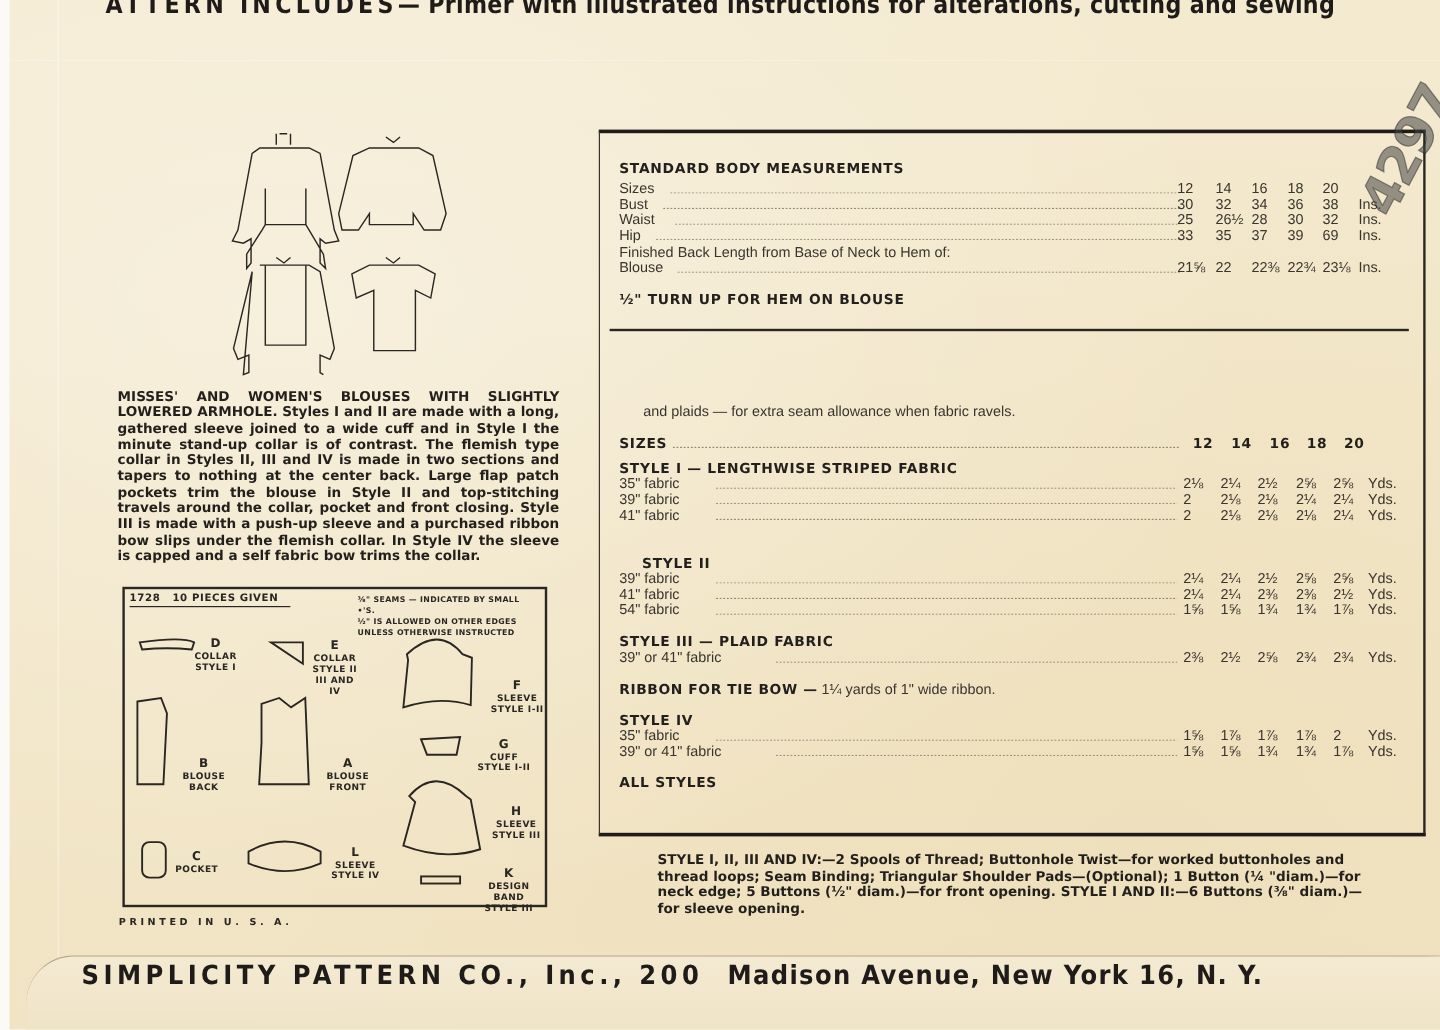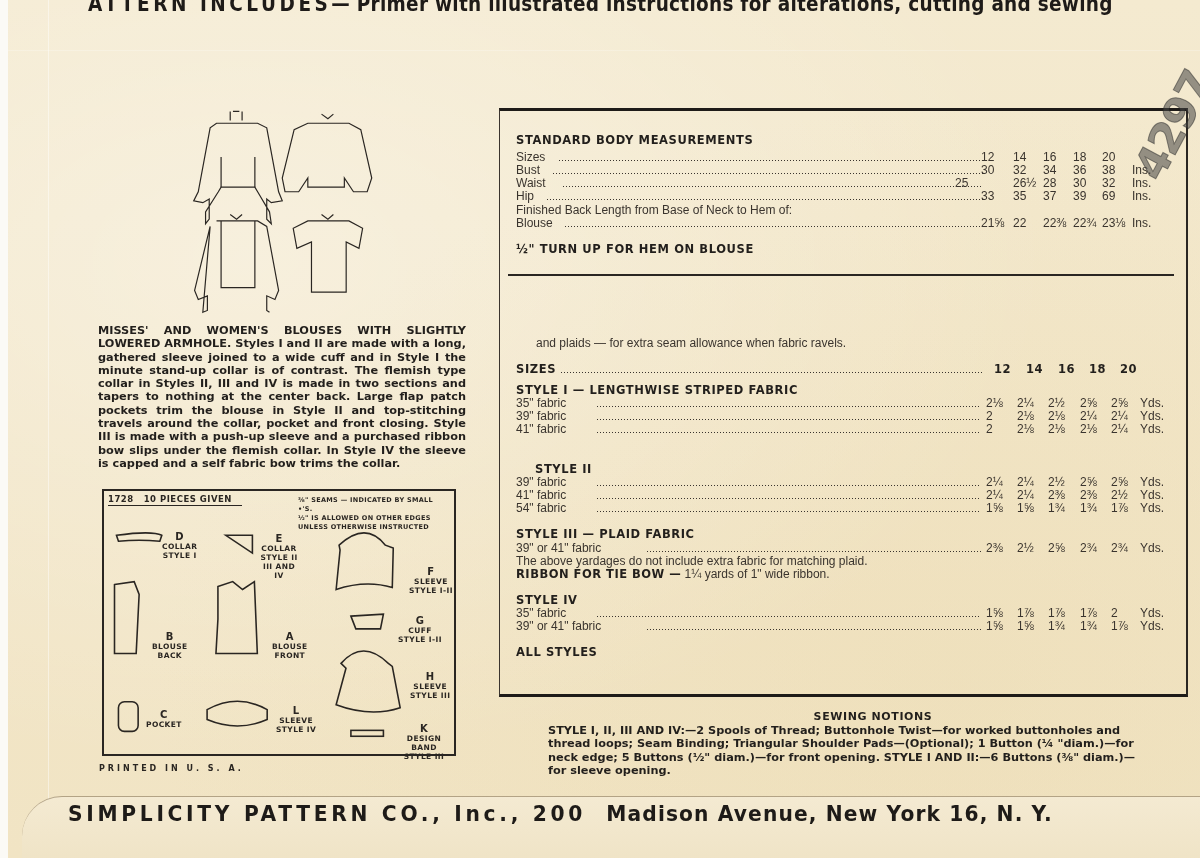--- a/index.html
+++ b/index.html
@@ -196,21 +196,21 @@
     <span class="v" style="left:465px">30</span>
       <span class="v" style="left:497px">32</span>
       <span class="v" style="left:527px">34</span>
       <span class="v" style="left:557px">36</span>
       <span class="v" style="left:586px">38</span>
       <span class="v" style="left:616px">Ins.</span>
   </div>
   <div class="row" style="top:66px;">
     <span class="lbl">Waist</span>
       <span class="dots" style="left:46px;width:421px;"></span>
-    <span class="v" style="left:439px">25</span>
+    <span class="v" style="left:465px">25</span>
       <span class="v" style="left:497px">26½</span>
       <span class="v" style="left:527px">28</span>
       <span class="v" style="left:557px">30</span>
       <span class="v" style="left:586px">32</span>
       <span class="v" style="left:616px">Ins.</span>
   </div>
   <div class="row" style="top:79px;">
     <span class="lbl">Hip</span>
       <span class="dots" style="left:30px;width:437px;"></span>
     <span class="v" style="left:465px">33</span>
@@ -315,21 +315,20 @@
   <div class="row" style="top:431px;">
     <span class="lbl">39" or 41" fabric</span>
       <span class="dots" style="left:130px;width:335px;"></span>
     <span class="v" style="left:470px">2⅜</span>
       <span class="v" style="left:501px">2½</span>
       <span class="v" style="left:532px">2⅝</span>
       <span class="v" style="left:564px">2¾</span>
       <span class="v" style="left:595px">2¾</span>
       <span class="v" style="left:624px">Yds.</span>
   </div>
-  <div class="plain" style="top:444px;">The above yardages do not include extra fabric for matching plaid.</div>
   <div class="plain" style="top:457px;"><b>RIBBON FOR TIE BOW —</b><span> 1¼ yards of 1" wide ribbon.</span></div>
 
   <div class="sec-title" style="position:absolute;left:16px;top:482px;">STYLE IV</div>
   <div class="row" style="top:496px;">
     <span class="lbl">35" fabric</span>
       <span class="dots" style="left:80px;width:385px;"></span>
     <span class="v" style="left:470px">1⅝</span>
       <span class="v" style="left:501px">1⅞</span>
       <span class="v" style="left:532px">1⅞</span>
       <span class="v" style="left:564px">1⅞</span>
@@ -346,20 +345,19 @@
       <span class="v" style="left:595px">1⅞</span>
       <span class="v" style="left:624px">Yds.</span>
   </div>
 
   <div class="sec-title" style="position:absolute;left:16px;top:534px;">ALL STYLES</div>
 </div>
 
 <div class="stamp">4297</div>
 
 <div class="notions">
-  <div class="title">SEWING NOTIONS</div>
   <p>STYLE I, II, III AND IV:—2 Spools of Thread; Buttonhole Twist—for worked buttonholes and thread loops; Seam Binding; Triangular Shoulder Pads—(Optional); 1 Button (¼ "diam.)—for neck edge; 5 Buttons (½" diam.)—for front opening. STYLE I AND II:—6 Buttons (⅜" diam.)—for sleeve opening.</p>
 </div>
 
 <div class="footer-edge"></div>
 <div class="footer">
   <span class="co">SIMPLICITY PATTERN CO., Inc., 200</span><span class="addr">Madison Avenue, New York 16, N. Y.</span>
 </div>
 
 </body></html>

